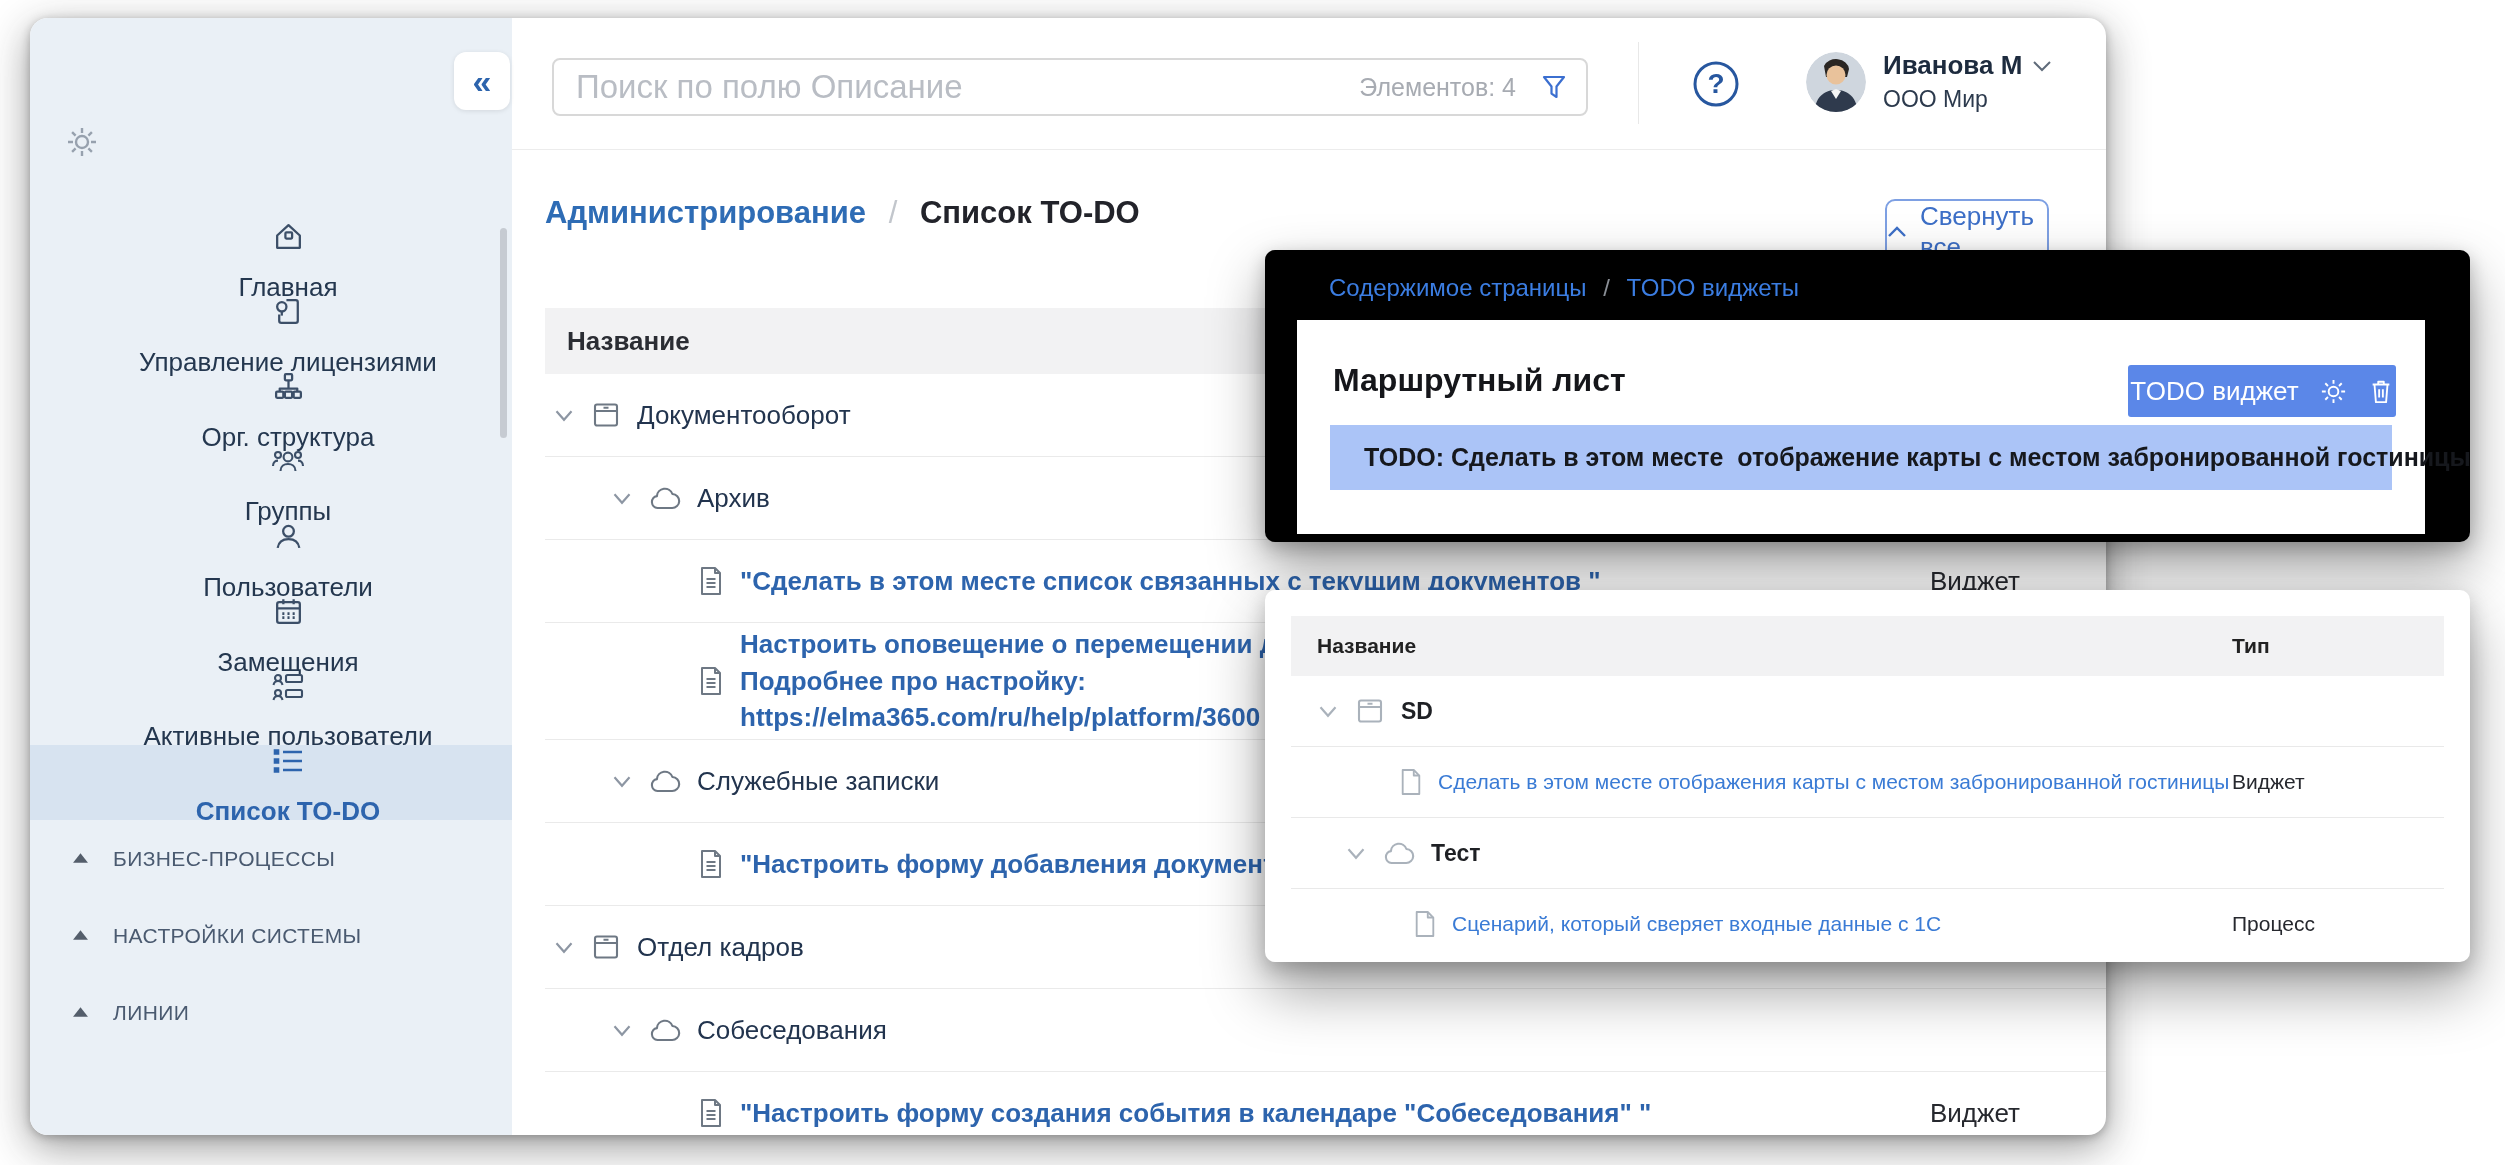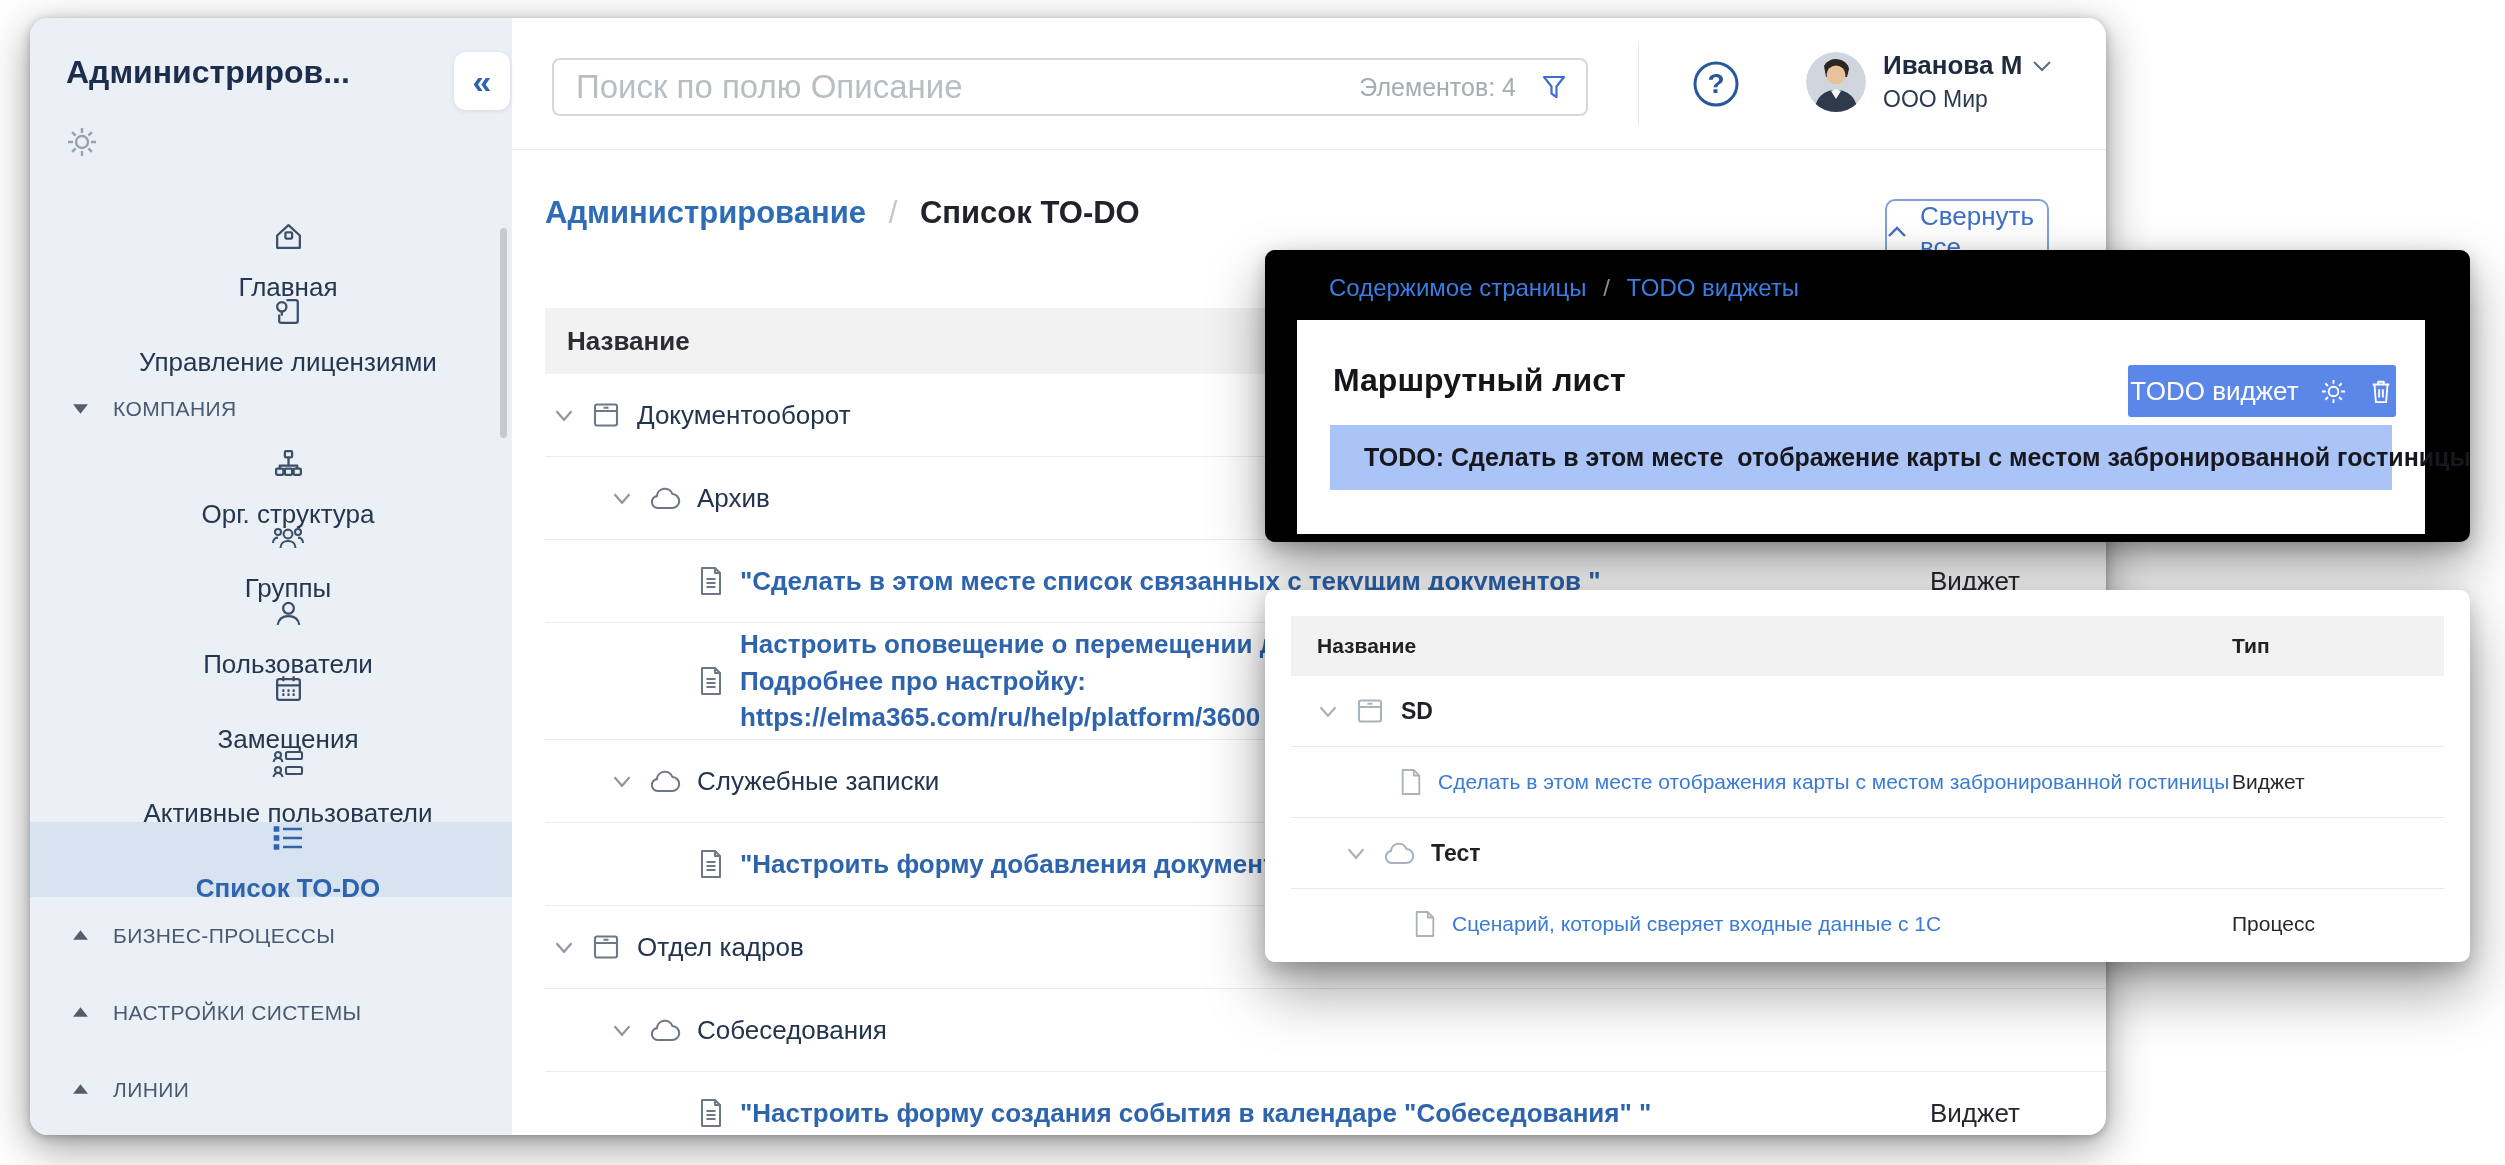--- a/index.html
+++ b/index.html
@@ -93,21 +93,20 @@
   .ov2-link{font-size:21px;color:#3a7bd5;white-space:nowrap;cursor:pointer;}
   .ov2-type{width:212px;flex:none;font-size:21px;color:#26282e;}
 </style>
 </head>
 <body>
 
 <div class="stage">
   <div class="window">
 
     <div class="sidebar">
-      <div class="sb-title">Администриров...</div>
       <div class="collapse-chip">
         <span>«</span>
       </div>
       <div class="sb-gear">
         <svg viewBox="0 0 36 36" width="36" height="36" fill="none" stroke="#97a1ae" stroke-width="2.4">
           <circle cx="18" cy="18" r="6"></circle>
           <path d="M18 4v5M18 27v5M4 18h5M27 18h5M8.1 8.1l3.5 3.5M24.4 24.4l3.5 3.5M27.9 8.1l-3.5 3.5M11.6 24.4l-3.5 3.5"></path>
         </svg>
       </div>
       <div class="sb-menu">
@@ -122,28 +121,20 @@
           </div>
           <div class="sb-item">
             <span class="icn">
               <svg viewBox="0 0 32 32" width="33" height="33" fill="none" stroke="#3c4f68" stroke-width="2.2" stroke-linejoin="round">
                 <path d="M14 5h9a2 2 0 0 1 2 2v18a2 2 0 0 1-2 2H9a2 2 0 0 1-2-2v-6"></path>
                 <circle cx="9.5" cy="11.5" r="4.5"></circle>
                 <path d="M9.5 16v4"></path>
               </svg>
             </span>
             <span>Управление лицензиями</span>
-          </div>
-          <div class="sb-section">
-            <span class="icn">
-              <svg viewBox="0 0 16 12" width="17" height="13">
-                <polygon points="1,2 15,2 8,11" fill="#545e6b"></polygon>
-              </svg>
-            </span>
-            <span>КОМПАНИЯ</span>
           </div>
           <div class="sb-item">
             <span class="icn">
               <svg viewBox="0 0 32 32" width="33" height="33" fill="none" stroke="#3c4f68" stroke-width="2.2" stroke-linejoin="round">
                 <rect x="12.5" y="4" width="7" height="6" rx="1"></rect>
                 <path d="M16 10v5M7.5 21v-3h17v3M16 15v3"></path>
                 <rect x="4" y="21" width="7" height="6" rx="1"></rect>
                 <rect x="12.5" y="21" width="7" height="6" rx="1"></rect>
                 <rect x="21" y="21" width="7" height="6" rx="1"></rect>
               </svg>

